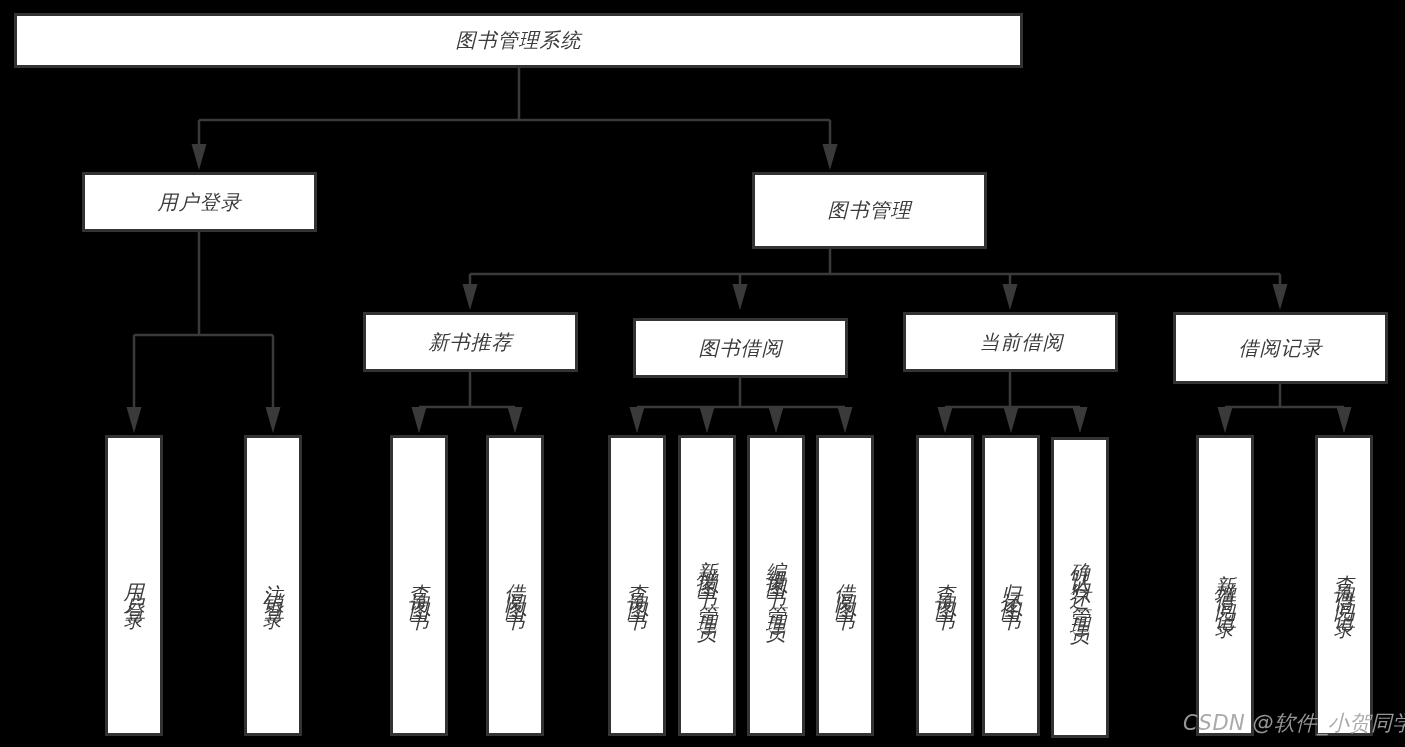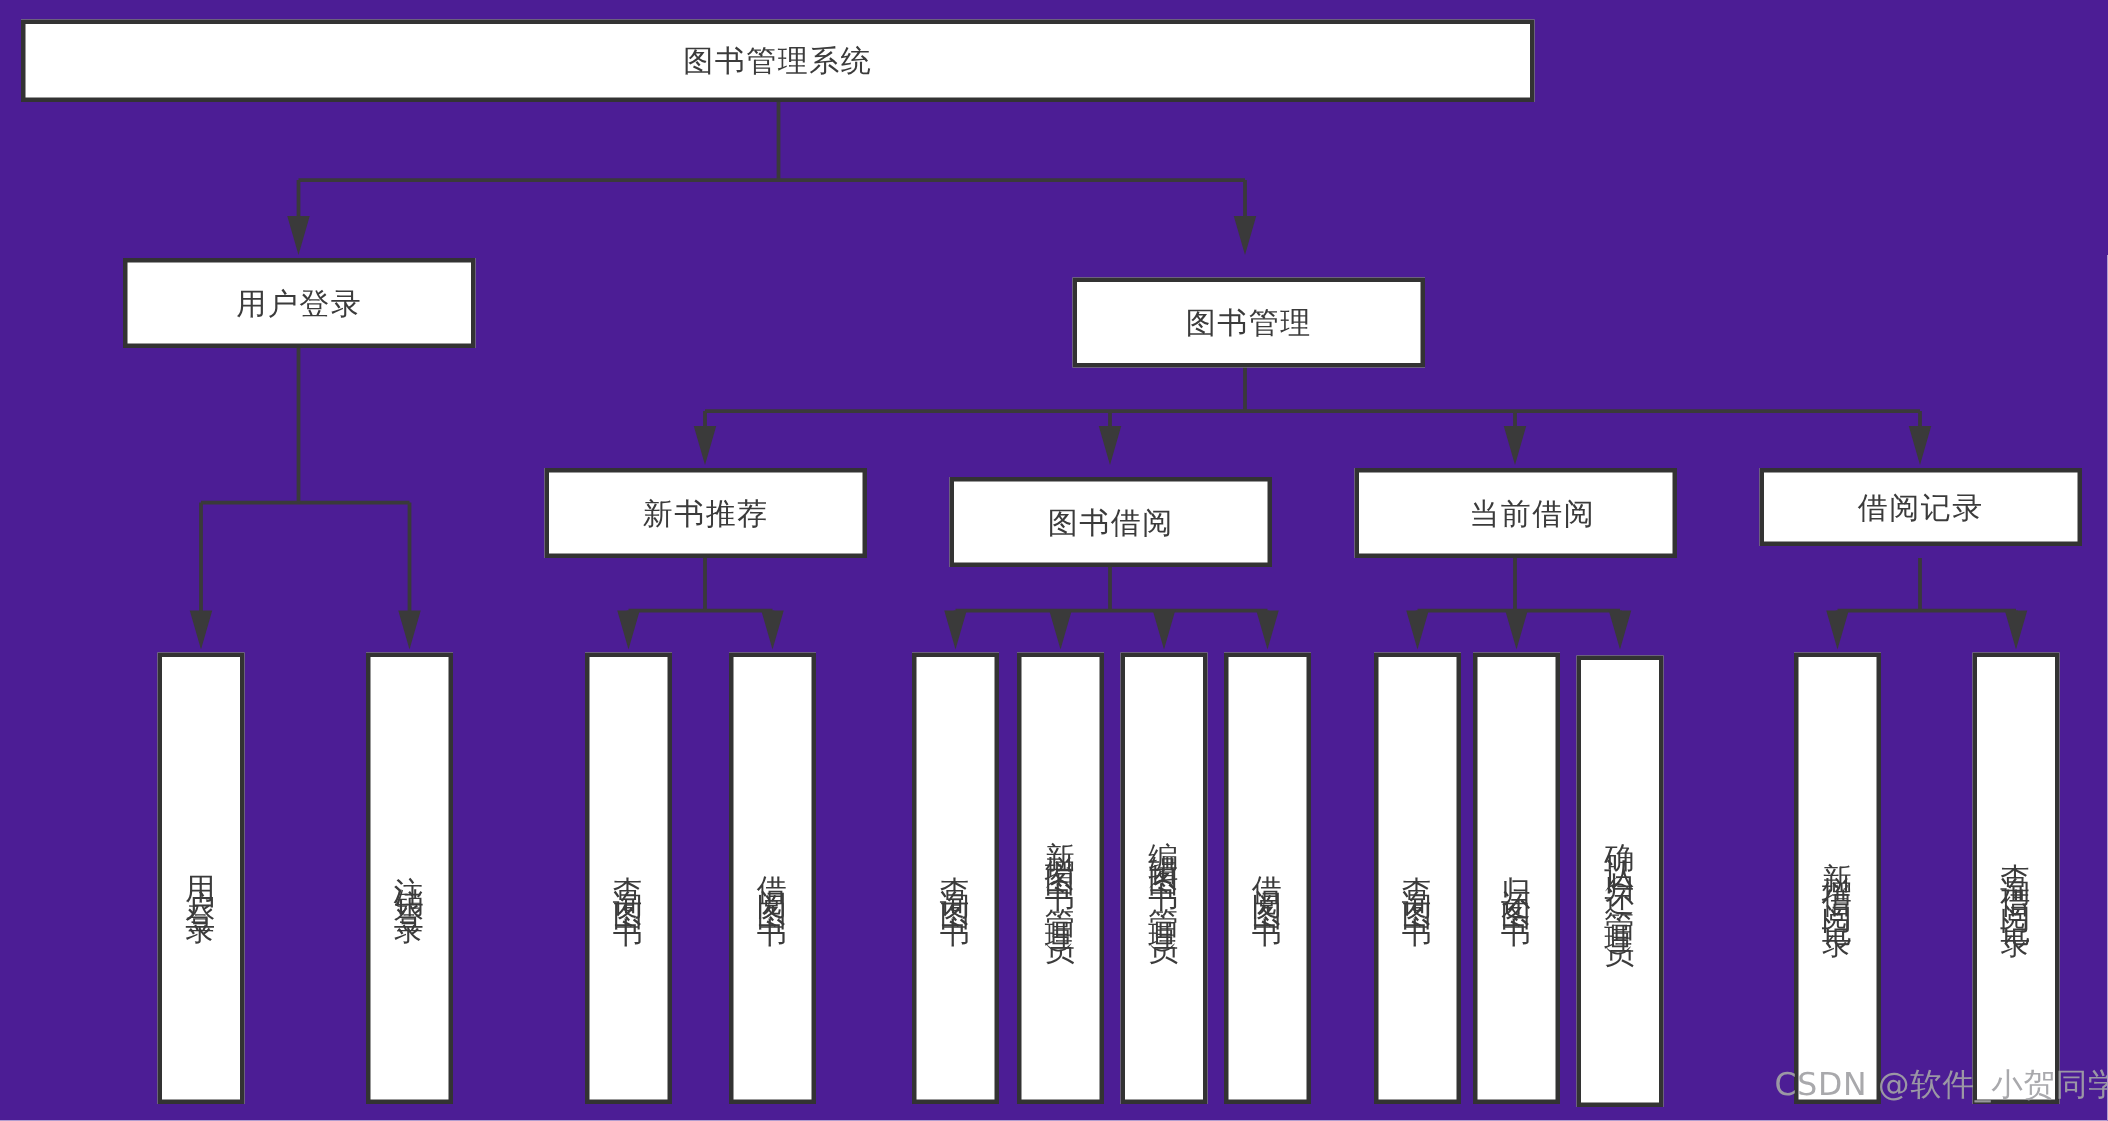--- a/index.html
+++ b/index.html
@@ -4,23 +4,24 @@
 <style>
   html, body {
     margin: 0;
     padding: 0;
     background: #ffffff;
   }
   .stage {
     position: relative;
     width: 1405px;
     height: 747px;
-    background: #4c1d95;
+    background: #000000;
     font-family: "DejaVu Sans", "Liberation Sans", sans-serif;
     overflow: hidden;
+    font-style: italic;
   }
   .wires {
     position: absolute;
     left: 0;
     top: 0;
     z-index: 1;
   }
   .box {
     position: absolute;
     box-sizing: border-box;
@@ -111,34 +112,34 @@
     </g>
   </svg>
 
   <div class="box box--root" style="left:14px; top:13px; width:1009px; height:55px;">
     <span>图书管理系统</span>
   </div>
 
   <div class="box" style="left:82px; top:172px; width:235px; height:60px;">
     <span>用户登录</span>
   </div>
-  <div class="box" style="left:715px; top:172px; width:235px; height:60px;margin-top:13px;">
+  <div class="box" style="left:752px; top:172px; width:235px; height:77px;">
     <span>图书管理</span>
   </div>
 
   <div class="box" style="left:363px; top:312px; width:215px; height:60px;">
     <span>新书推荐</span>
   </div>
   <div class="box" style="left:633px; top:318px; width:215px; height:60px;">
     <span>图书借阅</span>
   </div>
   <div class="box" style="left:903px; top:312px; width:215px; height:60px;padding-left:22px;">
     <span>当前借阅</span>
   </div>
-  <div class="box" style="left:1173px; top:312px; width:215px; height:52px;">
+  <div class="box" style="left:1173px; top:312px; width:215px; height:72px;">
     <span>借阅记录</span>
   </div>
 
   <div class="box box--leaf" style="left:105px; top:435px; width:58px; height:301px;">
     <span class="vtext">用户登录</span>
   </div>
   <div class="box box--leaf" style="left:244px; top:435px; width:58px; height:301px;">
     <span class="vtext">注销登录</span>
   </div>
 

